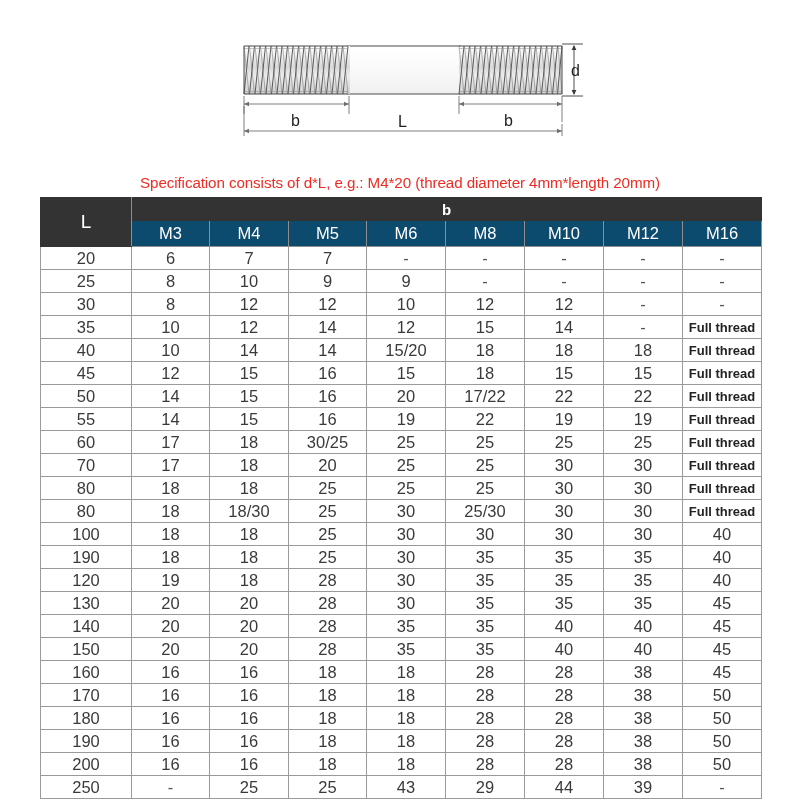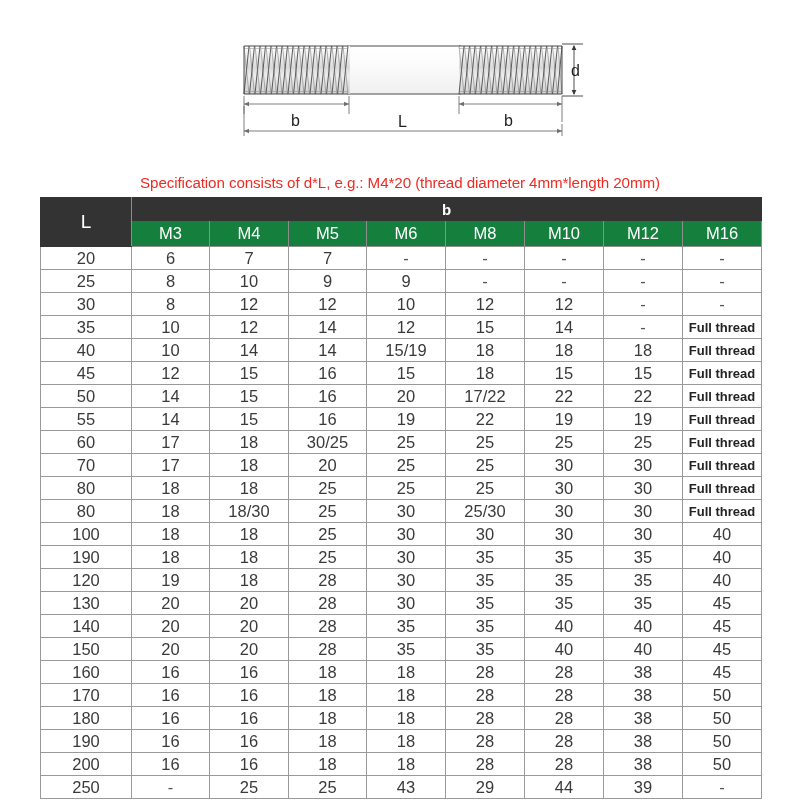--- a/index.html
+++ b/index.html
@@ -68,21 +68,21 @@
   tr.hdr-top th.lcol {
     font-size: 19px;
     border-right: 1px solid #8d8d8d;
     border-bottom: 1px solid #333333;
   }
   tr.hdr-top th.bcol {
     font-size: 15px;
     font-weight: bold;
   }
   tr.hdr-sub th {
-    background: #15803d;
+    background: #0c4a6e;
     color: #ffffff;
     border-color: #8d8d8d;
     border-top-color: #9f9f9f;
     height: 25px;
     font-size: 16.5px;
   }
   tbody tr {
     height: 23px;
   }
   tbody td {
@@ -338,21 +338,21 @@
           <td>15</td>
           <td>14</td>
           <td class="dash">-</td>
           <td class="full">Full thread</td>
         </tr>
         <tr>
           <td>40</td>
           <td>10</td>
           <td>14</td>
           <td>14</td>
-          <td>15/19</td>
+          <td>15/20</td>
           <td>18</td>
           <td>18</td>
           <td>18</td>
           <td class="full">Full thread</td>
         </tr>
         <tr>
           <td>45</td>
           <td>12</td>
           <td>15</td>
           <td>16</td>

